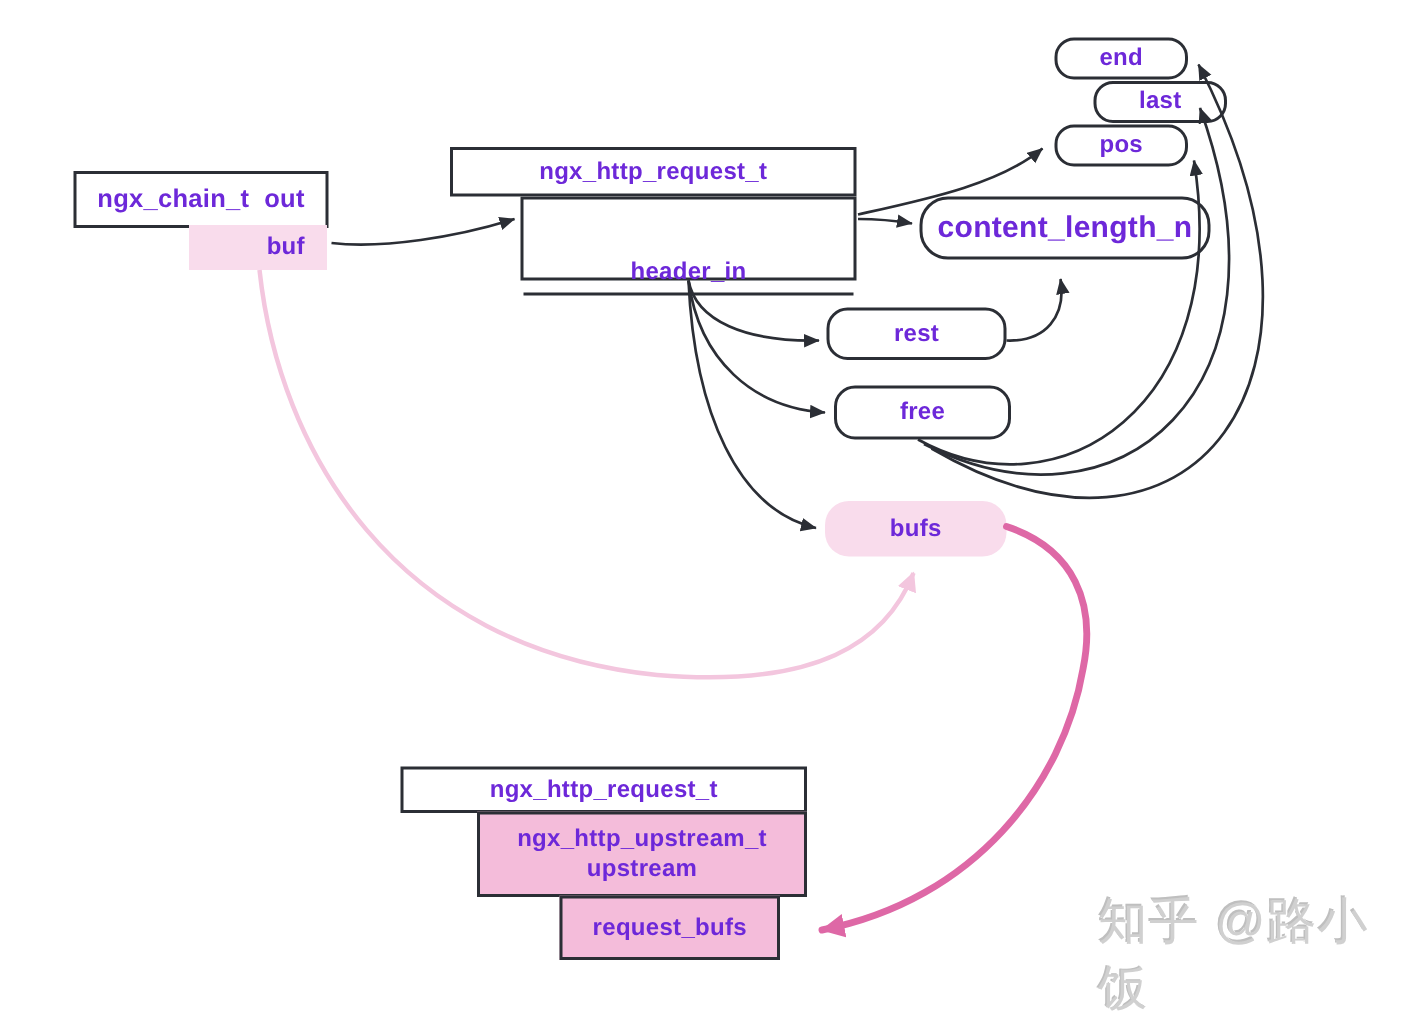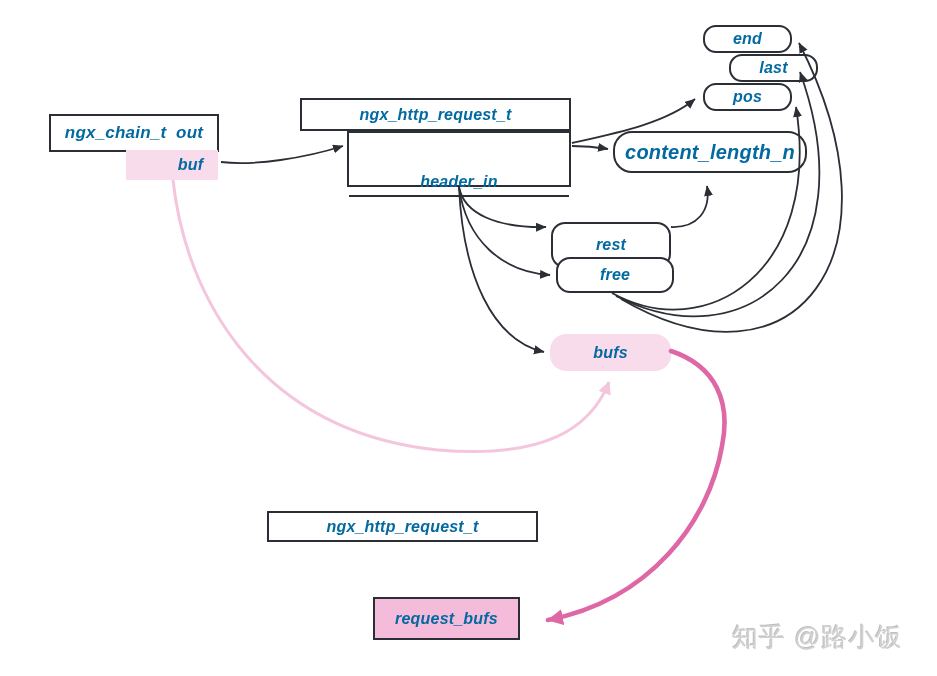--- a/index.html
+++ b/index.html
@@ -2,53 +2,53 @@
 <html><head>
 <meta charset="utf-8">
 <style>
   html,body{margin:0;padding:0;background:#ffffff;}
   #stage{
     position:relative;width:937px;height:676px;background:#ffffff;overflow:hidden;
     font-family:"Liberation Sans","DejaVu Sans",sans-serif;color:#2b2e35;
   }
   .node{
     position:absolute;display:flex;align-items:center;justify-content:center;
-    font-weight:bold;font-size:16px;color:#0369a1;box-sizing:border-box;
-    white-space:pre;letter-spacing:.2px;font-style:italic;
+    font-weight:bold;font-size:16px;color:#6d28d9;box-sizing:border-box;
+    white-space:pre;letter-spacing:.2px;
   }
   .bordered{background:#ffffff;border:2.5px solid #2b2e35;}
   .pill{border-radius:14px;}
   .pill-sm{border-radius:13px;}
   .pill-lg{border-radius:19px;}
   .pink-light{background:#f9dcec;border:none;}
   .pink-med{background:#f4bcda;border:2.5px solid #2b2e35;}
 
   
   .n-chain   {left:49px;  top:114px; width:170px; height:38px; font-size:17px;}
   .n-buf     {left:126px; top:150px; width:92px;  height:30px;padding-left:37px;}
   .n-reqtop  {left:300px; top:98px;  width:271px; height:33px;}
   .n-hdrwrap {left:347px; top:131px; width:224px; height:56px; background:#fff;border:2.5px solid #2b2e35; display:block;}
   .n-hdrwrap .row{height:25.5px;display:flex;align-items:center;justify-content:center;font-weight:bold;font-size:16px;}
   .n-hdrwrap .row:first-child{border-bottom:2.5px solid #2b2e35;}
   .n-end     {left:703px; top:25px;  width:89px; height:28px;}
   .n-last    {left:729px; top:54px;  width:89px; height:28px;}
   .n-pos     {left:703px; top:83px;  width:89px; height:28px;}
   .n-content {left:613px; top:131px; width:194px; height:42px; font-size:20px;}
-  .n-rest    {left:551px; top:222px; width:120px; height:46px;}
+  .n-rest    {left:551px; top:205px; width:120px; height:35px;}
   .n-free    {left:556px; top:257px; width:118px; height:36px;}
   .n-bufs    {left:550px; top:334px; width:121px; height:37px; border-radius:16px;}
   .n-reqbot  {left:267px; top:511px; width:271px; height:31px;}
   .n-upstream{left:318px; top:541px; width:220px; height:57px; flex-direction:column;line-height:1.25;}
   .n-reqbufs {left:373px; top:597px; width:147px; height:43px;}
 
   #arrow-layer{position:absolute;left:0;top:0;width:937px;height:676px;pointer-events:none;}
 
   .watermark{
     position:absolute;left:732px;top:617px;width:200px;height:40px;
-    font-size:26px;color:#d0d0d0;letter-spacing:1px;
+    font-size:33px;color:#d0d0d0;letter-spacing:1px;
     text-shadow:1px 1px 0 #ffffff,-1px -1px 0 #bfbfbf;
     display:flex;align-items:center;justify-content:flex-start;
   }
 </style>
 </head>
 <body>
 
 <div id="stage">
 
   <div class="node bordered n-chain">ngx_chain_t  out</div>
@@ -63,20 +63,24 @@
   <div class="node bordered pill-sm n-last">last</div>
   <div class="node bordered pill-sm n-pos">pos</div>
 
   <div class="node bordered pill-lg n-content">content_length_n</div>
 
   <div class="node bordered pill n-rest">rest</div>
   <div class="node bordered pill n-free">free</div>
   <div class="node pink-light n-bufs">bufs</div>
 
   <div class="node bordered n-reqbot">ngx_http_request_t</div>
+  <div class="node pink-med n-upstream">
+    <div>ngx_http_upstream_t</div>
+    <div>upstream</div>
+  </div>
   <div class="node pink-med n-reqbufs">request_bufs</div>
 
   <svg id="arrow-layer" viewBox="0 0 937 676" xmlns="http://www.w3.org/2000/svg">
     <defs>
       <marker id="mDark" markerUnits="userSpaceOnUse" markerWidth="12" markerHeight="10" refX="10" refY="4.5" orient="auto">
         <path d="M0,0 L10.5,4.5 L0,9 Z" fill="#2b2e35"></path>
       </marker>
       <marker id="mPinkBig" markerUnits="userSpaceOnUse" markerWidth="20" markerHeight="17" refX="15" refY="8" orient="auto">
         <path d="M0,0 L16,8 L0,16 Z" fill="#de68a6"></path>
       </marker>

